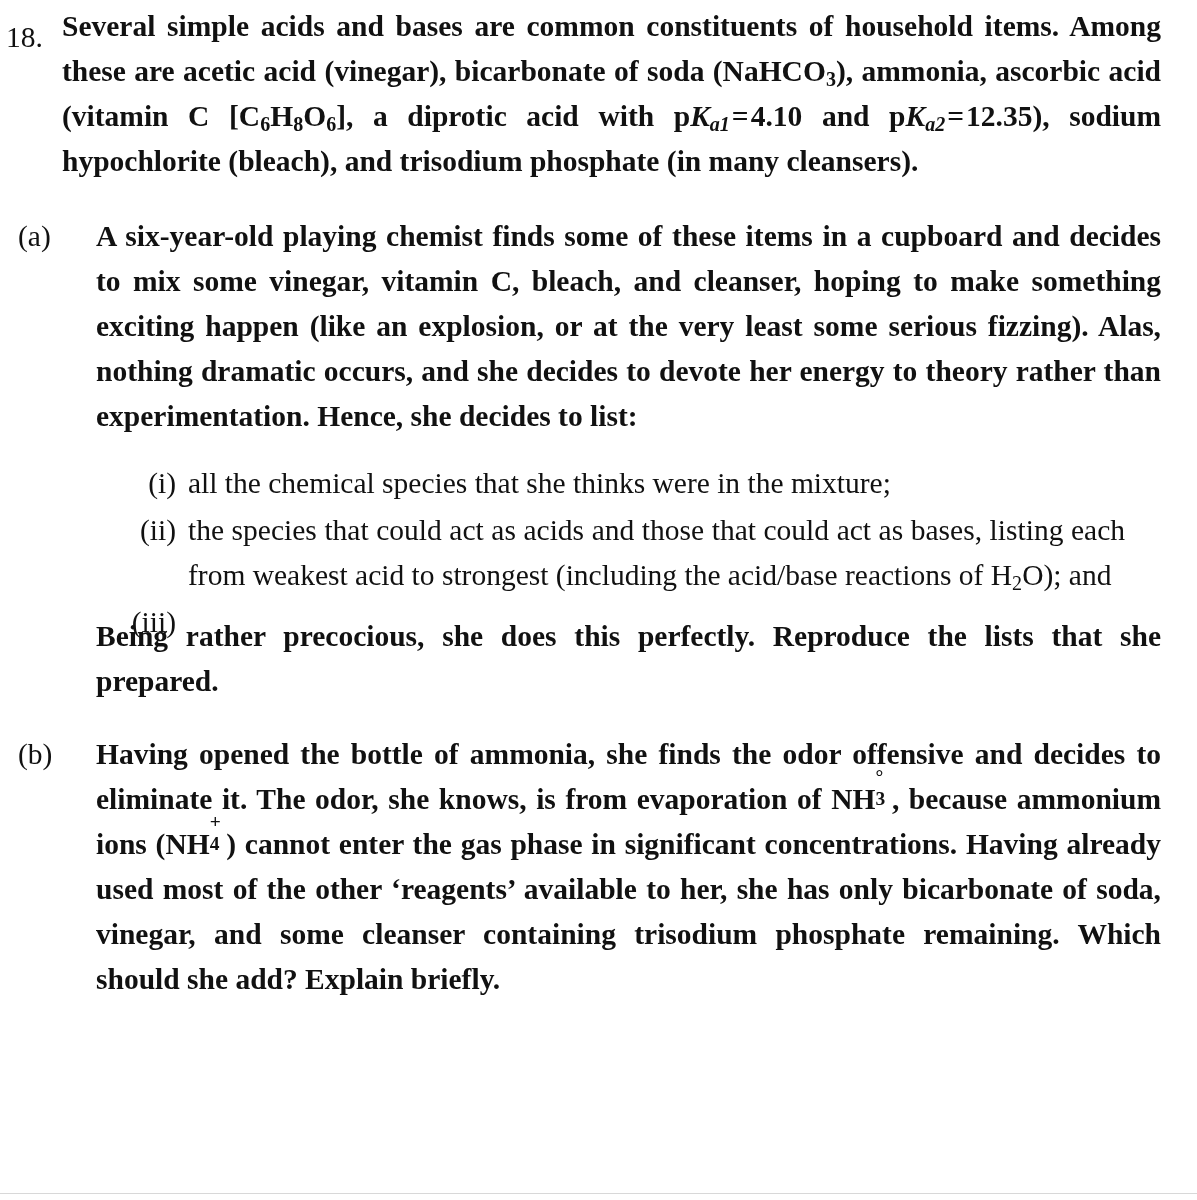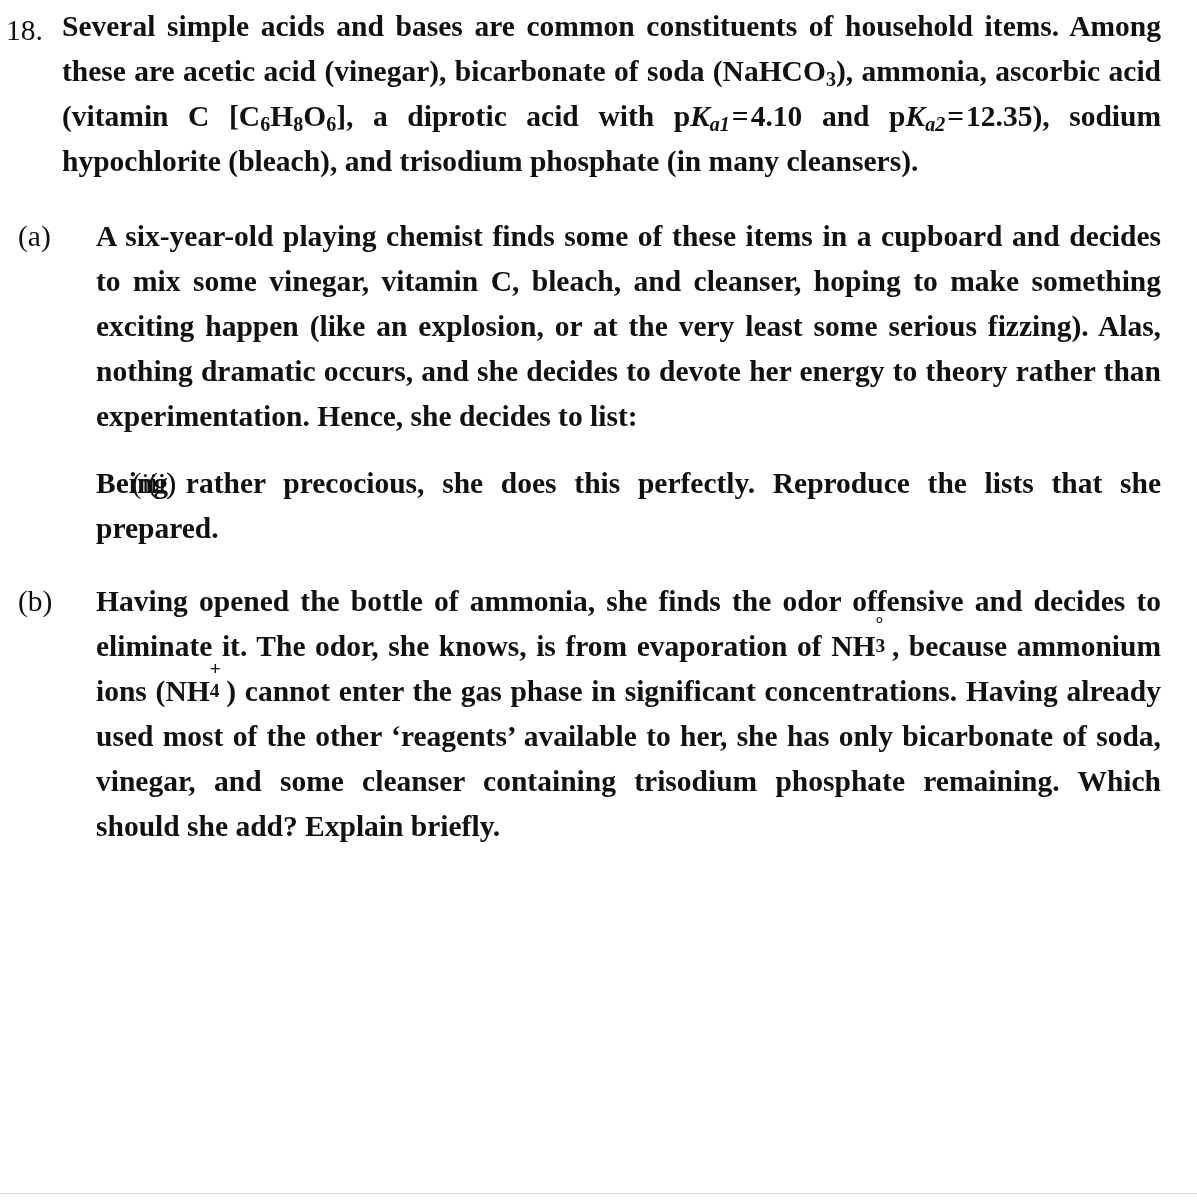--- a/index.html
+++ b/index.html
@@ -26,21 +26,21 @@
   }
 
   
   .problem {
     position: relative;
     padding-top: 4px;
   }
   .prob-num {
     position: absolute;
     left: 6px;
-    top: 8px;
+    top: 15px;
     width: 48px;
     text-align: left;
     font-size: 29.5px;
     line-height: 45px;
   }
   .prob-body {
     margin-left: 62px;
     margin-right: 36px;
     font-size: 29.5px;
     line-height: 45px;
@@ -168,22 +168,27 @@
       <div class="subpart">
         <div class="sub-label">(a)</div>
         <div class="sub-body">
 
           <p>A six-year-old playing chemist finds some of these items in a cupboard and decides to mix some vinegar, vitamin C, bleach, and cleanser, hoping to make something exciting happen (like an explosion, or at the very least some serious fizzing).  Alas, nothing dramatic occurs, and she decides to devote her energy to theory rather than experimentation.  Hence, she decides to list:</p>
 
           <div class="romanlist">
 
             <div class="romanitem nojust">
               <div class="roman-label">(i)</div>
+              <div class="roman-body">all the chemical species that she thinks were in the mixture;</div>
             </div>
 
+            <div class="romanitem">
+              <div class="roman-label">(ii)</div>
+              <div class="roman-body"><span>the species that could act as acids and those that could act as bases, listing each from weakest acid to strongest (including the acid/base reactions of H</span><sub>2</sub><span>O); and</span></div>
+            </div>
 
             <div class="romanitem nojust">
               <div class="roman-label">(iii)</div>
             </div>
 
           </div>
 
           <p>Being rather precocious, she does this perfectly.  Reproduce the lists that she prepared.</p>
         </div>
       </div>

